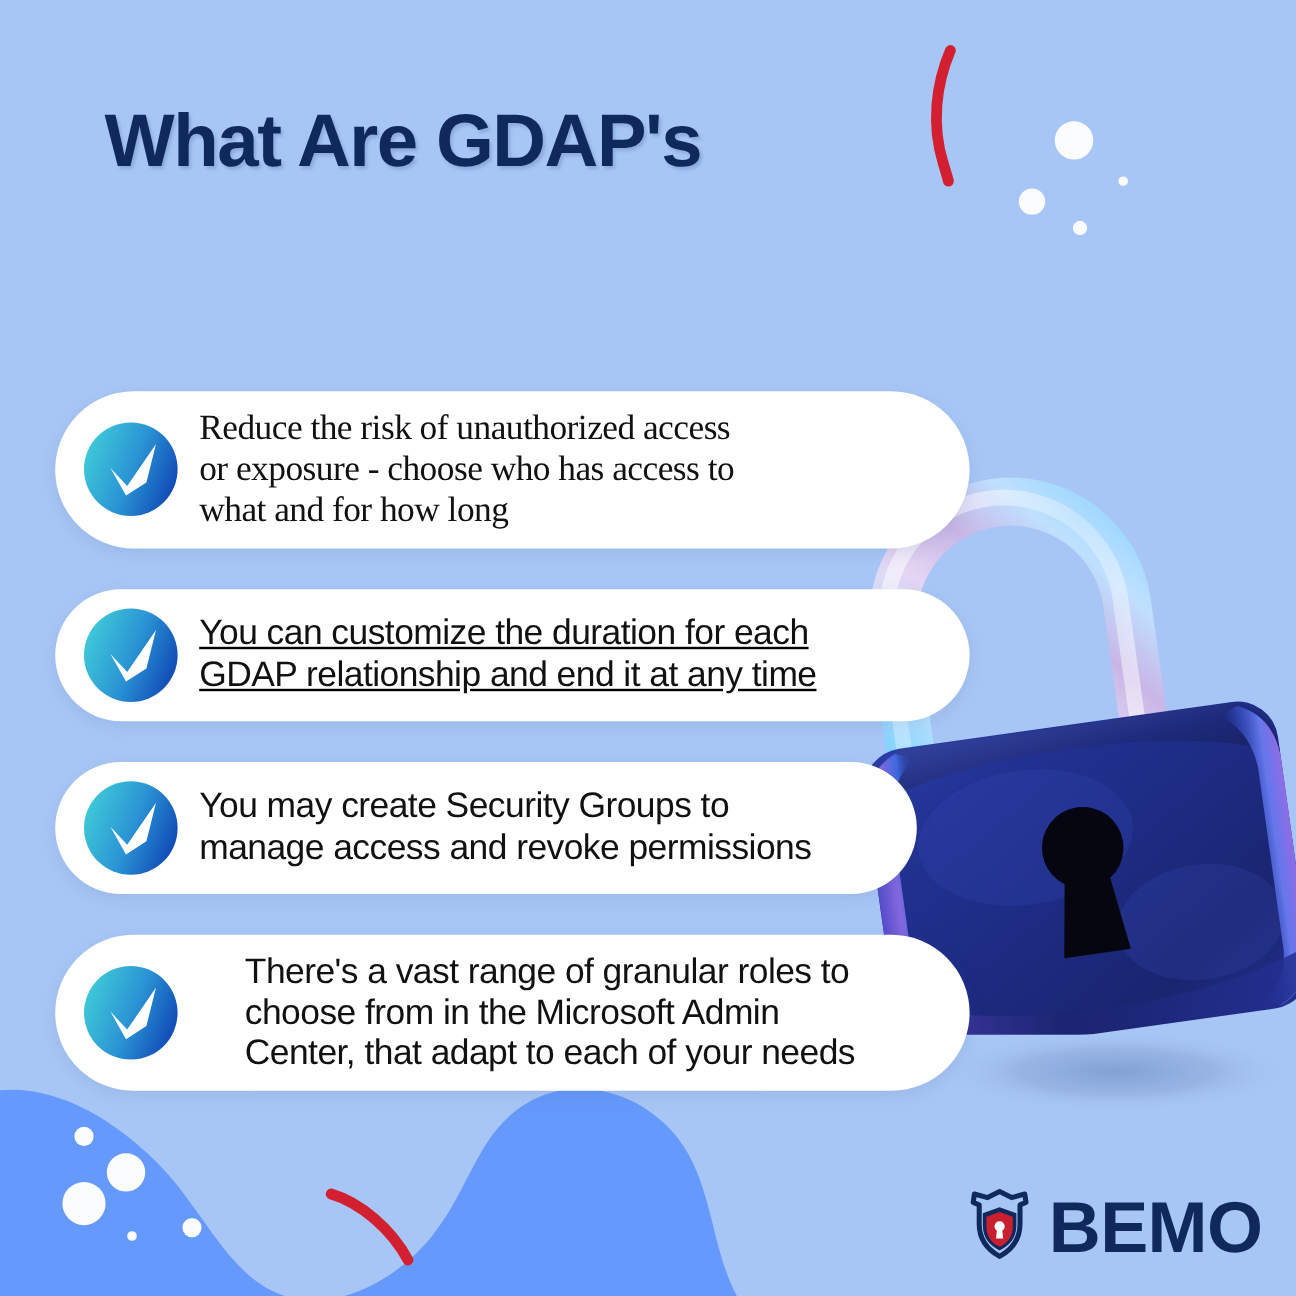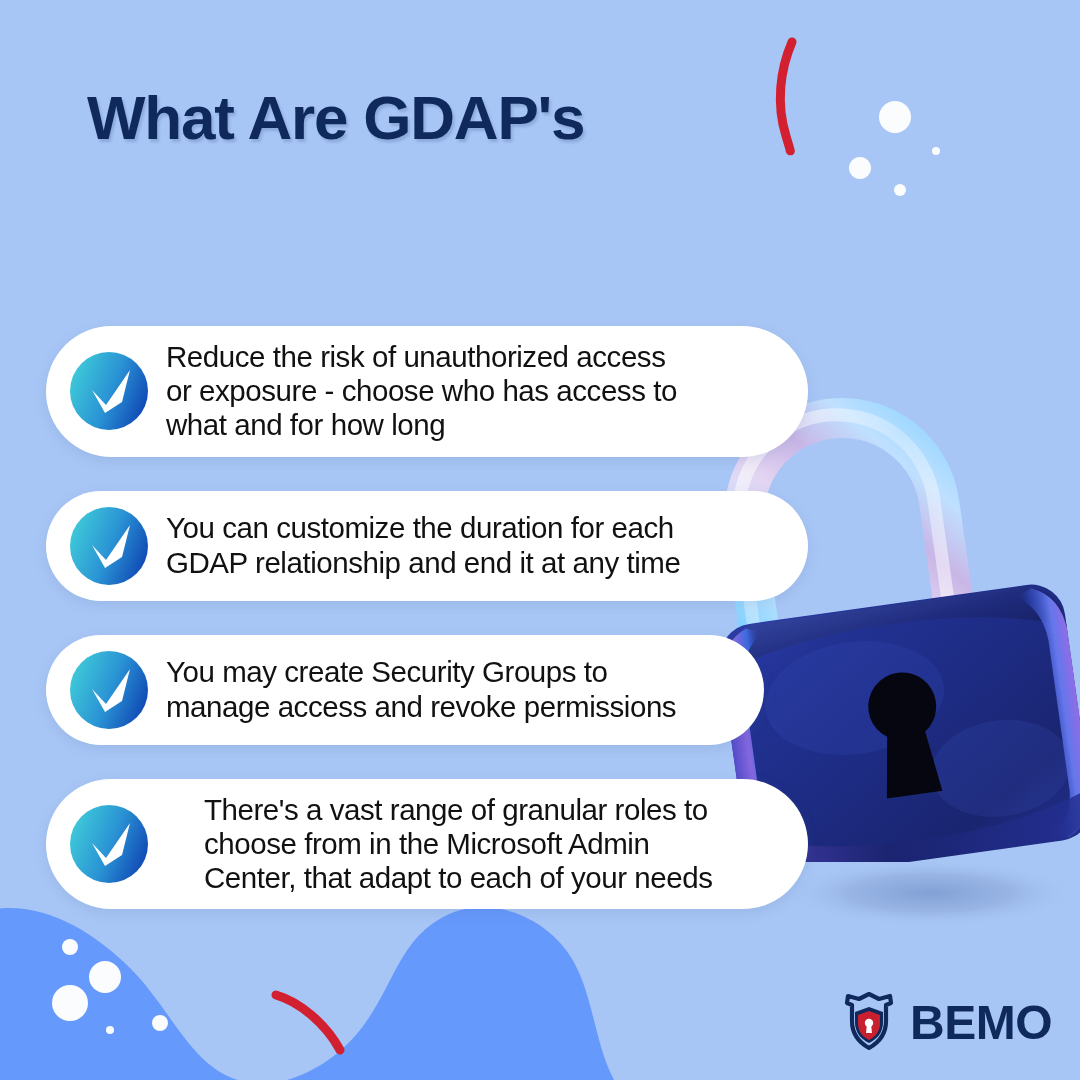--- a/index.html
+++ b/index.html
@@ -74,22 +74,22 @@
   .card-text {
     font-size: 29.5px;
     line-height: 1.16;
     color: #111111;
     letter-spacing: -0.45px;
     font-weight: normal;
     white-space: pre-line;
   }
 
   
-  .card.c1 { width: 762px; }
-  .card.c2 { width: 762px; }
+  .card.c1 { width: 762px; font-family: Liberation Serif, serif; }
+  .card.c2 { width: 762px; text-decoration: underline; }
   .card.c3 { width: 718px; }
   .card.c4 { width: 762px; gap: 38px; }
 
   
   #padlock {
     position: absolute;
     left: 700px;
     top: 362px;
     width: 390px;
     height: 500px;
@@ -100,21 +100,21 @@
   #logo {
     position: absolute;
     right: 28px;
     bottom: 24px;
     display: flex;
     align-items: center;
     gap: 10px;
     z-index: 8;
   }
   #logo .logo-word {
-    font-size: 48px;
+    font-size: 60px;
     font-weight: bold;
     color: #10295c;
     letter-spacing: -0.5px;
     line-height: 1;
   }
 </style>
 </head>
 <body>
 
 <div id="stage">

